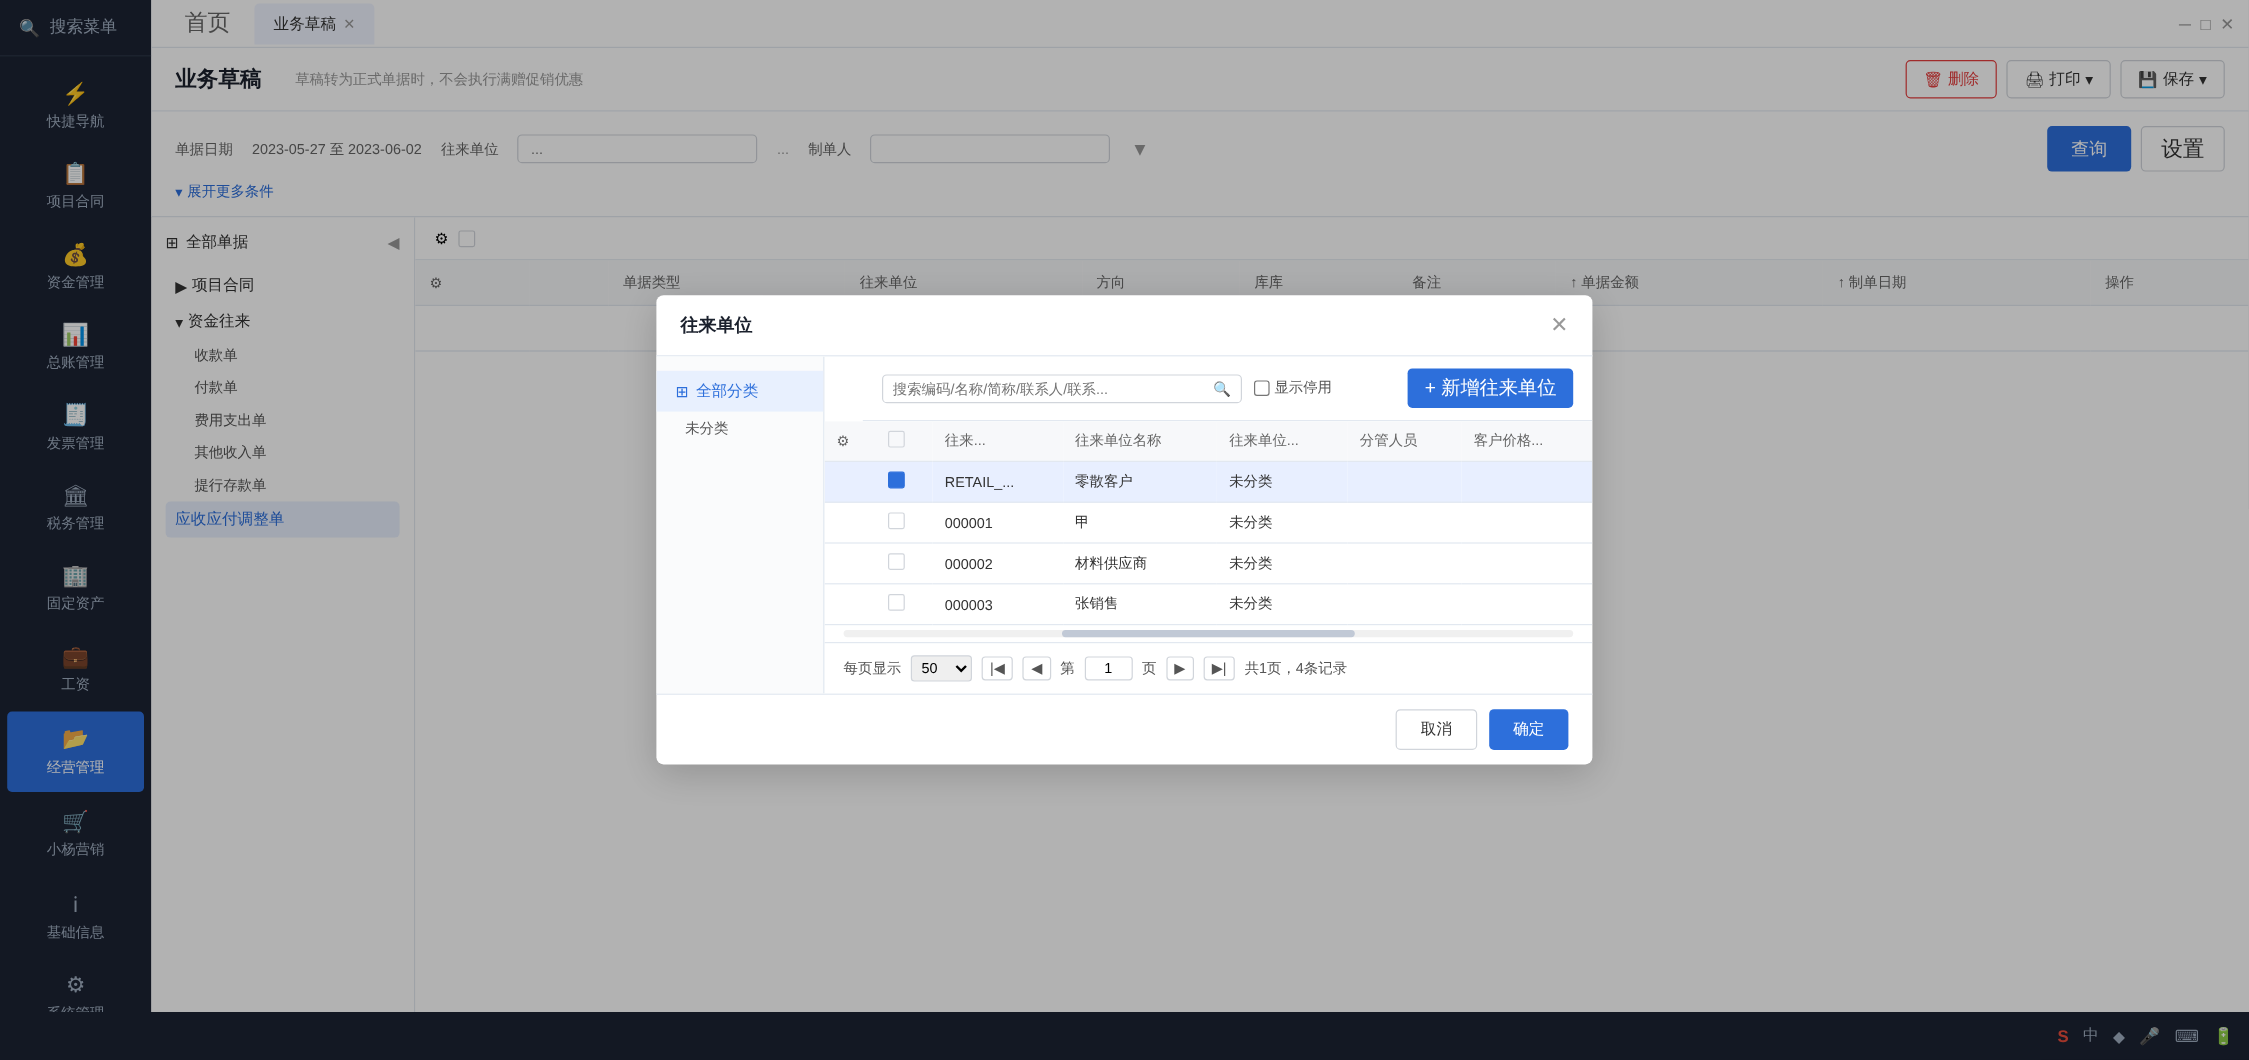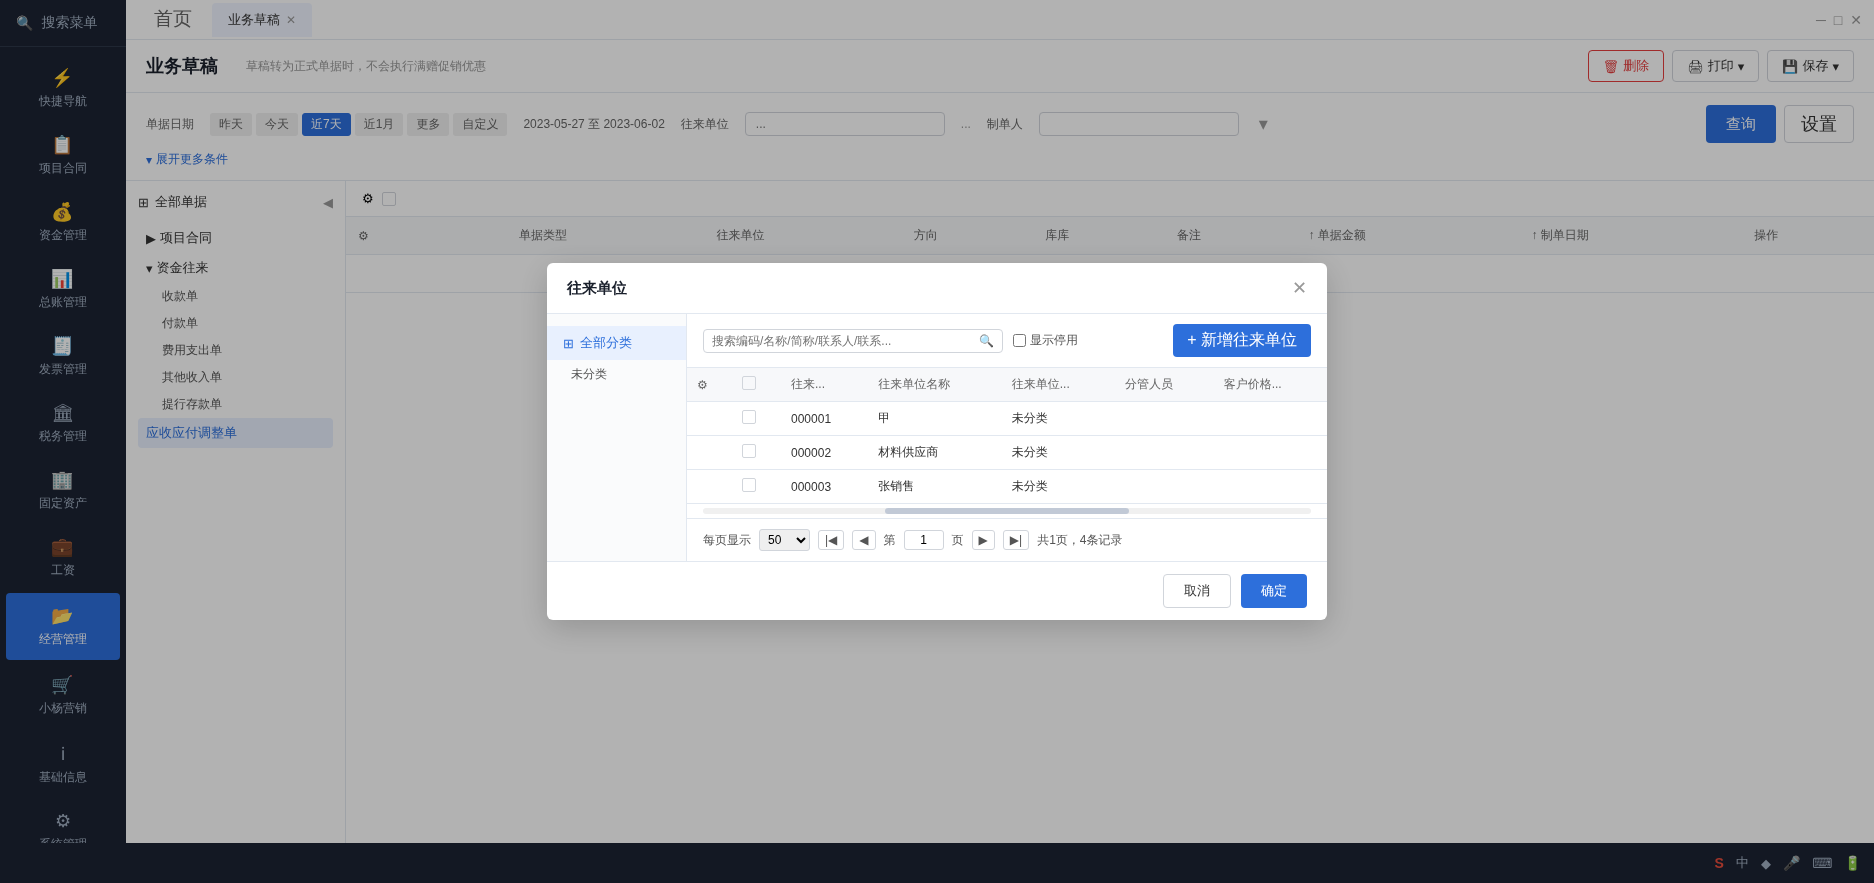--- a/index.html
+++ b/index.html
@@ -73,21 +73,21 @@
     .dialog { background: #fff; border-radius: 6px; box-shadow: 0 8px 32px rgba(0,0,0,0.18); width: 780px; max-height: 560px; display: flex; flex-direction: column; }
     .dialog-header { display: flex; align-items: center; justify-content: space-between; padding: 14px 20px; border-bottom: 1px solid #e2e8f0; }
     .dialog-title { font-size: 15px; font-weight: 600; color: #1a202c; }
     .dialog-close { cursor: pointer; color: #999; font-size: 18px; }
     .dialog-body { display: flex; flex: 1; overflow: hidden; }
     .dialog-sidebar { width: 140px; border-right: 1px solid #e2e8f0; padding: 12px 0; background: #fafbfc; flex-shrink: 0; }
     .dialog-sidebar-item { padding: 8px 16px; font-size: 13px; color: #333; cursor: pointer; display: flex; align-items: center; gap: 6px; }
     .dialog-sidebar-item.active { color: #2d6fdb; background: #e8f0fe; }
     .dialog-sidebar-sub { padding: 6px 16px 6px 24px; font-size: 12px; color: #555; cursor: pointer; }
     .dialog-main { flex: 1; display: flex; flex-direction: column; overflow: hidden; }
-    .dialog-toolbar { display: flex; align-items: center; gap: 10px; padding: 10px 16px; border-bottom: 1px solid #e2e8f0; }
+    .dialog-toolbar { display: flex; align-items: center; gap: 10px; padding: 10px 16px; border-bottom: 1px solid #e2e8f0; margin-left: 32px; }
     .dialog-search { display: flex; align-items: center; border: 1px solid #d1d5db; border-radius: 4px; padding: 4px 8px; font-size: 12px; flex: 1; max-width: 300px; }
     .dialog-search input { border: none; outline: none; font-size: 12px; flex: 1; background: transparent; }
     .dialog-show-disabled { display: flex; align-items: center; gap: 4px; font-size: 12px; color: #555; }
     .btn-add-contact { background: #2d6fdb; color: #fff; padding: 6px 14px; border-radius: 4px; font-size: 16px; cursor: pointer; border: none; margin-left: auto; display: flex; align-items: center; gap: 4px; }
     .dialog-table-wrap { flex: 1; overflow: auto; }
     .dialog-table { width: 100%; border-collapse: collapse; }
     .dialog-table th { background: #f7f8fa; border-bottom: 1px solid #e2e8f0; padding: 8px 10px; font-size: 12px; color: #666; font-weight: 500; text-align: left; white-space: nowrap; }
     .dialog-table td { border-bottom: 1px solid #e2e8f0; padding: 8px 10px; font-size: 12px; color: #333; }
     .dialog-table tr.selected td { background: #e8efff; }
     .dialog-pagination { display: flex; align-items: center; gap: 8px; padding: 10px 16px; border-top: 1px solid #e2e8f0; font-size: 12px; color: #555; }
@@ -206,28 +206,20 @@
           <span>💾</span>
           <span>保存</span>
           <span>▾</span>
         </button>
       </div>
     </div>
 
     <div class="filter-bar">
       <div class="filter-row">
         <span class="filter-label">单据日期</span>
-        <div class="filter-date-btns">
-          <button class="date-btn">昨天</button>
-          <button class="date-btn">今天</button>
-          <button class="date-btn active">近7天</button>
-          <button class="date-btn">近1月</button>
-          <button class="date-btn">更多</button>
-          <button class="date-btn">自定义</button>
-        </div>
         <span class="date-range">2023-05-27 至 2023-06-02</span>
         <span class="filter-label">往来单位</span>
         <input class="filter-input" placeholder="..." style="width: 180px;">
         <span style="font-size:12px;color:#999;">...</span>
         <span class="filter-label">制单人</span>
         <input class="filter-input" style="width: 180px;">
         <span style="font-size:18px;color:#999;margin-left:4px;">▾</span>
         <div style="margin-left:auto;display:flex;gap:8px;">
           <button class="btn-query">查询</button>
           <button class="btn-setting">设置</button>
@@ -343,20 +335,29 @@
                 <th>⚙</th>
                 <th><span class="checkbox"></span></th>
                 <th>往来...</th>
                 <th>往来单位名称</th>
                 <th>往来单位...</th>
                 <th>分管人员</th>
                 <th>客户价格...</th>
               </tr>
             </thead>
             <tbody>
+              <tr class="selected">
+                <td></td>
+                <td><span class="checkbox checked"></span></td>
+                <td>RETAIL_...</td>
+                <td>零散客户</td>
+                <td>未分类</td>
+                <td></td>
+                <td></td>
+              </tr>
               <tr>
                 <td></td>
                 <td><span class="checkbox"></span></td>
                 <td>000001</td>
                 <td>甲</td>
                 <td>未分类</td>
                 <td></td>
                 <td></td>
               </tr>
               <tr>

